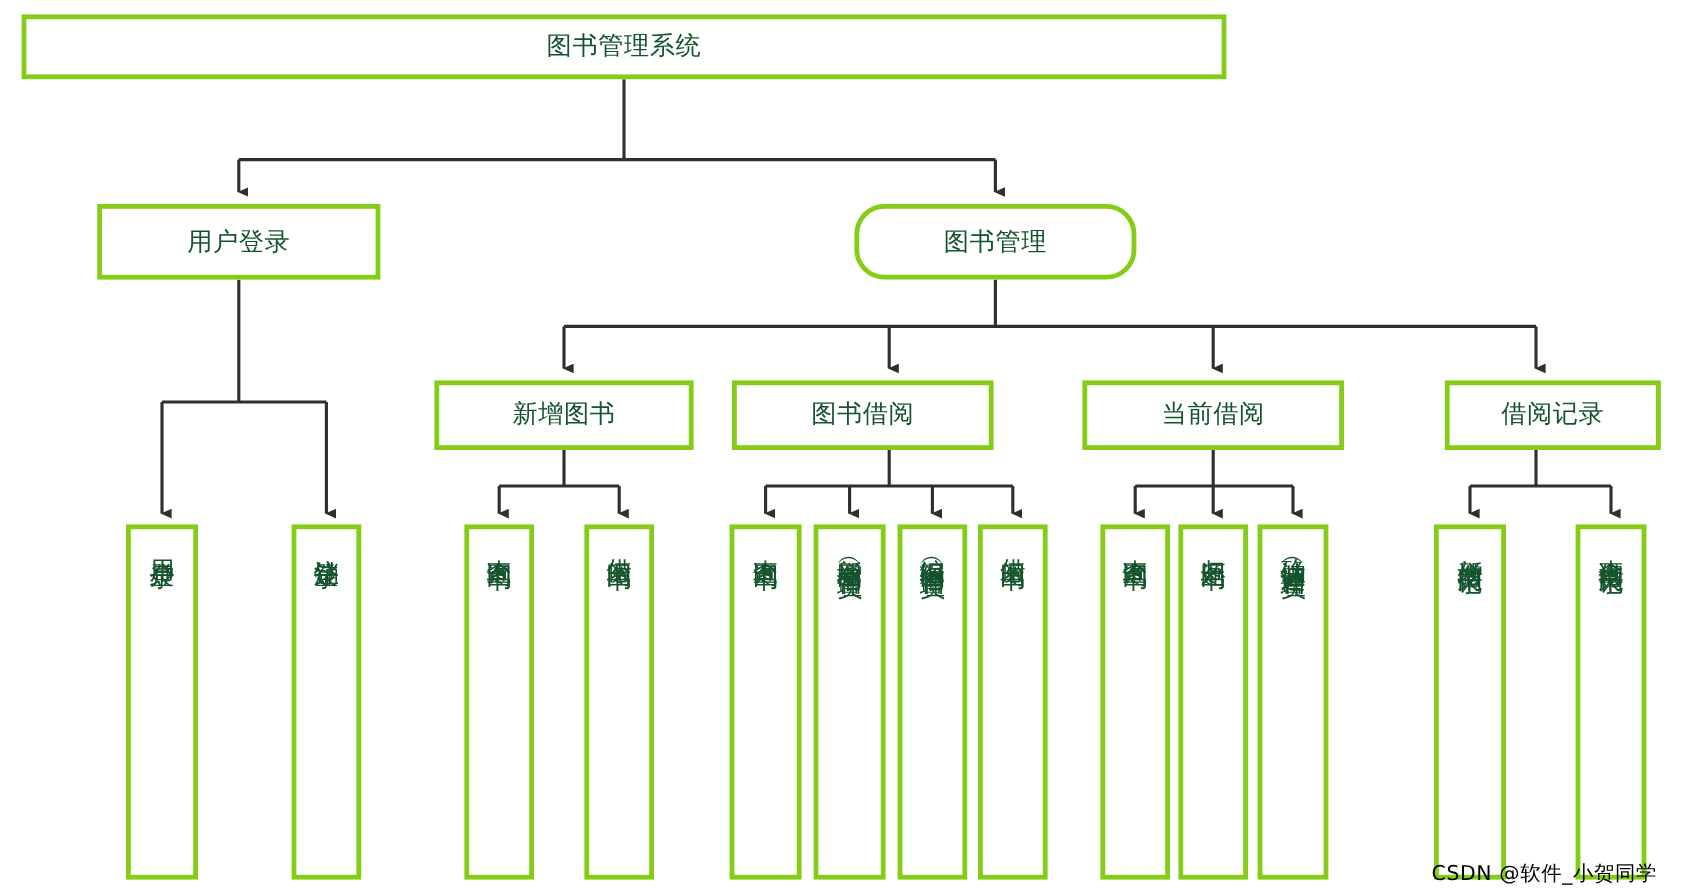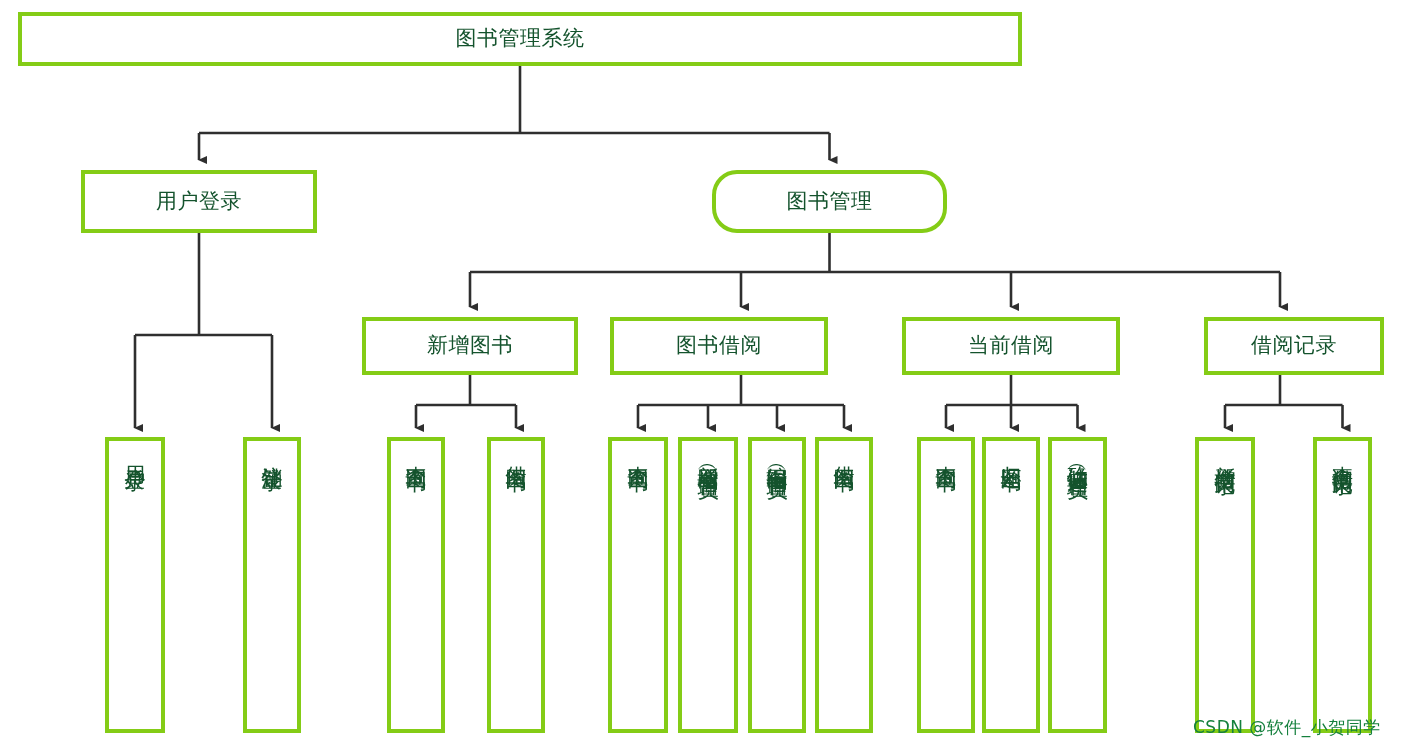--- a/index.html
+++ b/index.html
@@ -48,21 +48,21 @@
   .node.vert .vtext {
     writing-mode: vertical-rl;
     text-orientation: upright;
     line-height: 1.05;
     letter-spacing: 2px;
     white-space: nowrap;
   }
   .watermark {
     position: absolute;
     font-size: 17px;
-    color: #15803d;
+    color: #000000;
     white-space: nowrap;
     letter-spacing: 0.5px;
   }
 </style>
 </head>
 <body>
 
 <div id="canvas">
 
   <svg id="wires" viewBox="0 0 1405 747" xmlns="http://www.w3.org/2000/svg">

